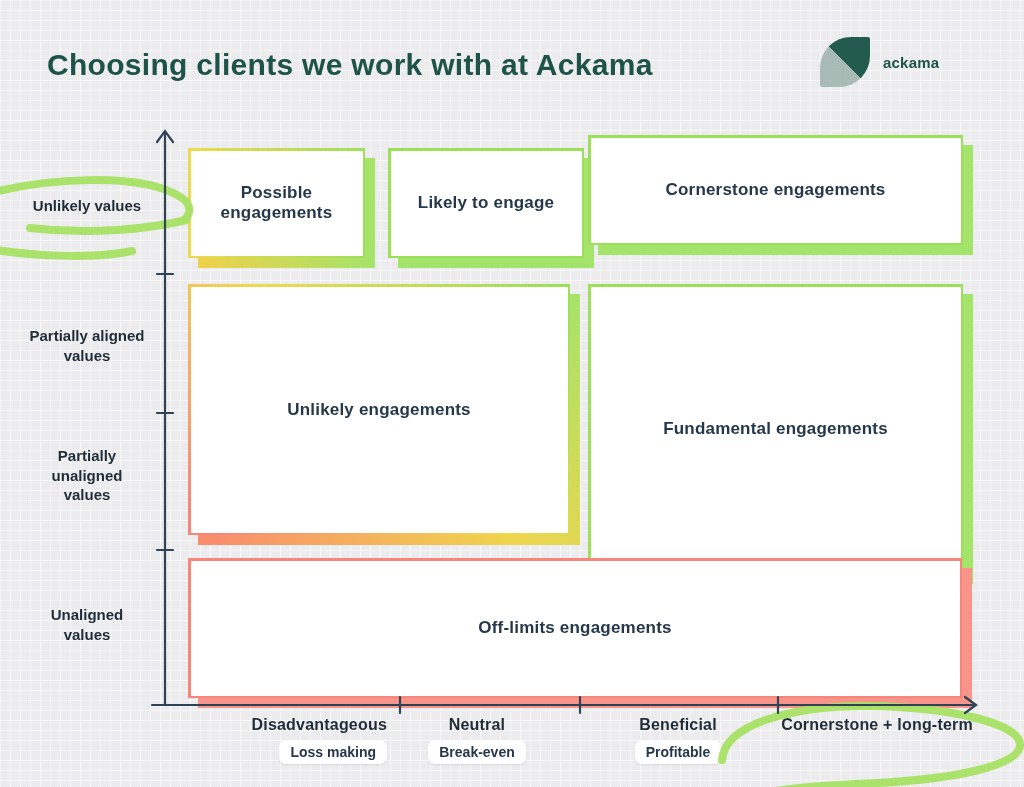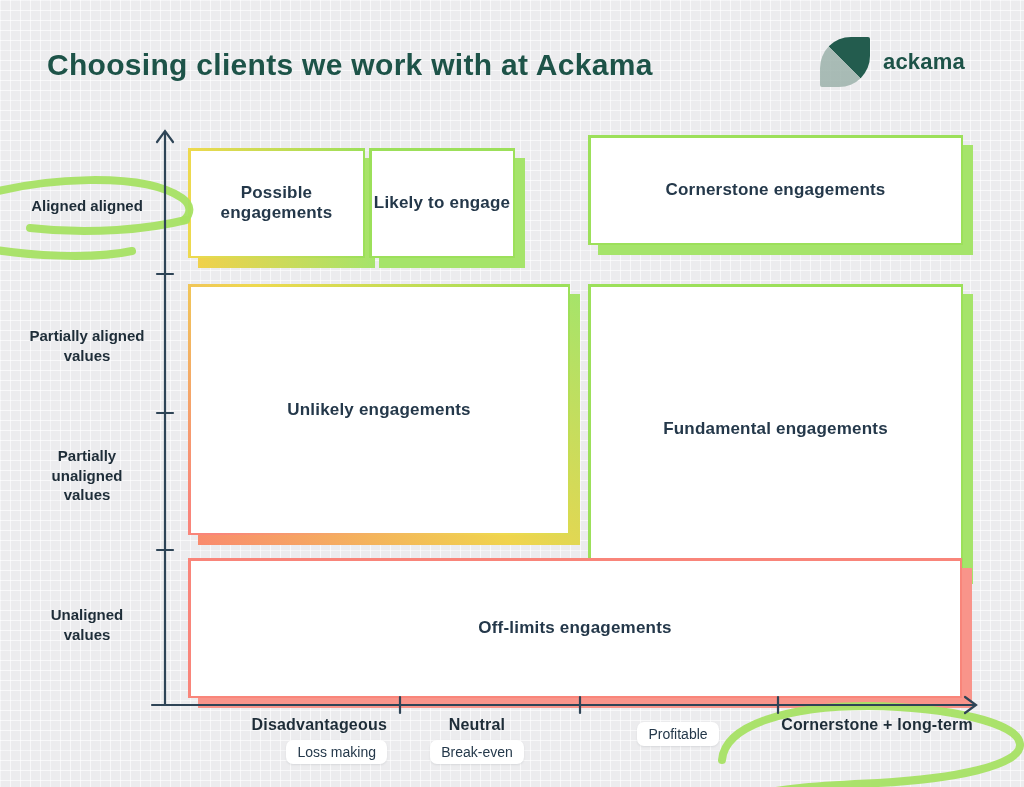--- a/index.html
+++ b/index.html
@@ -21,34 +21,34 @@
     font-size:30px;font-weight:bold;letter-spacing:.3px;
     color:var(--title_green);
   }
   #logo{left:820px;top:37px;display:flex;align-items:center;}
   #leaf{
     width:50px;height:50px;
     border-radius:62% 4% 62% 4%;
     background:linear-gradient(45deg, rgba(156,178,171,.85) 49.6%, var(--logo_dark) 50%);
   }
   #brand{
-    margin-left:13px;font-size:22px;font-weight:bold;
+    margin-left:13px;font-size:15px;font-weight:bold;
     color:var(--title_green);letter-spacing:.2px;
   }
   
   .box{position:absolute;}
   .box .shadow{position:absolute;inset:0;transform:translate(10px,10px);}
   .box .card{position:absolute;inset:0;padding:2.5px;box-sizing:border-box;}
   .box .inner{
     width:100%;height:100%;background:#fff;box-sizing:border-box;
     display:flex;align-items:center;justify-content:center;text-align:center;
     color:var(--ink);font-size:17px;font-weight:600;letter-spacing:.2px;
   }
   #box-possible   {left:188px;top:148px;width:177px;height:110px;}
-  #box-likely     {left:369px;top:148px;width:146px;height:110px;}
+  #box-likely     {left:388px;top:148px;width:196px;height:110px;}
   #box-cornerstone{left:588px;top:135px;width:375px;height:110px;}
   #box-unlikely   {left:188px;top:284px;width:382px;height:251px;}
   #box-fundamental{left:588px;top:284px;width:375px;height:290px;}
   #box-offlimits  {left:188px;top:558px;width:774px;height:140px;}
 
   #box-possible .card   {background:linear-gradient(90deg,var(--yellow),var(--green));}
   #box-possible .shadow {background:linear-gradient(90deg,#f0d14b,var(--green_shadow));}
   #box-likely .card     {background:var(--green);}
   #box-likely .shadow   {background:var(--green_shadow);}
   #box-cornerstone .card  {background:var(--green);}
@@ -71,21 +71,21 @@
   #ylab-3{left:37px;top:605px;width:100px;}
   .xcat{top:716px;text-align:center;}
   #xcat-0{left:167px;width:220px;text-align:right;}
   #xcat-1{left:367px;width:220px;}
   #xcat-2{left:568px;width:220px;}
   #xcat-3{left:757px;width:240px;}
   .xlabel{font-size:16px;font-weight:bold;color:var(--label_ink);letter-spacing:.2px;}
   .pill{
     display:inline-block;margin-top:6px;padding:4px 11px;border-radius:7px;
     background:#fff;box-shadow:0 1px 2px rgba(40,50,60,.10);
-    font-size:14px;font-weight:400;color:var(--ink);
+    font-size:14px;font-weight:700;color:var(--ink);
   }
   .pill.green{background:var(--pill_green);box-shadow:none;}
   
   #overlay{left:0;top:0;pointer-events:none;}
   .axis{stroke:var(--axis);stroke-width:2.2;fill:none;stroke-linecap:round;}
   .hl{stroke:var(--highlight);stroke-width:8;fill:none;stroke-linecap:round;opacity:.95;}
 </style>
 </head>
 <body>
 
@@ -137,34 +137,35 @@
 </div>
 <div class="box" id="box-offlimits">
   <div class="shadow"></div>
   <div class="card">
     <div class="inner">
         <span>Off-limits engagements</span>
       </div>
   </div>
 </div>
 
-<div class="abs ylab" id="ylab-0">Aligned aligned</div>
+<div class="abs ylab" id="ylab-0">Unlikely values</div>
 <div class="abs ylab" id="ylab-1">Partially aligned values</div>
 <div class="abs ylab" id="ylab-2">Partially unaligned values</div>
 <div class="abs ylab" id="ylab-3">Unaligned values</div>
 
 <div class="abs xcat" id="xcat-0">
   <div class="xlabel">Disadvantageous</div>
   <div class="pill">Loss making</div>
 </div>
 <div class="abs xcat" id="xcat-1">
   <div class="xlabel">Neutral</div>
   <div class="pill">Break-even</div>
 </div>
 <div class="abs xcat" id="xcat-2">
+  <div class="xlabel">Beneficial</div>
   <div class="pill">Profitable</div>
 </div>
 <div class="abs xcat" id="xcat-3">
   <div class="xlabel">Cornerstone + long-term</div>
 </div>
 
 <svg class="abs" id="overlay" width="1024" height="787" viewBox="0 0 1024 787">
 
   <path class="hl" d="M -20,196 C 40,178 142,171 182,198 C 192,205 191,214 184,220"></path>
   <path class="hl" d="M 30,228 C 90,235 150,229 186,220"></path>

